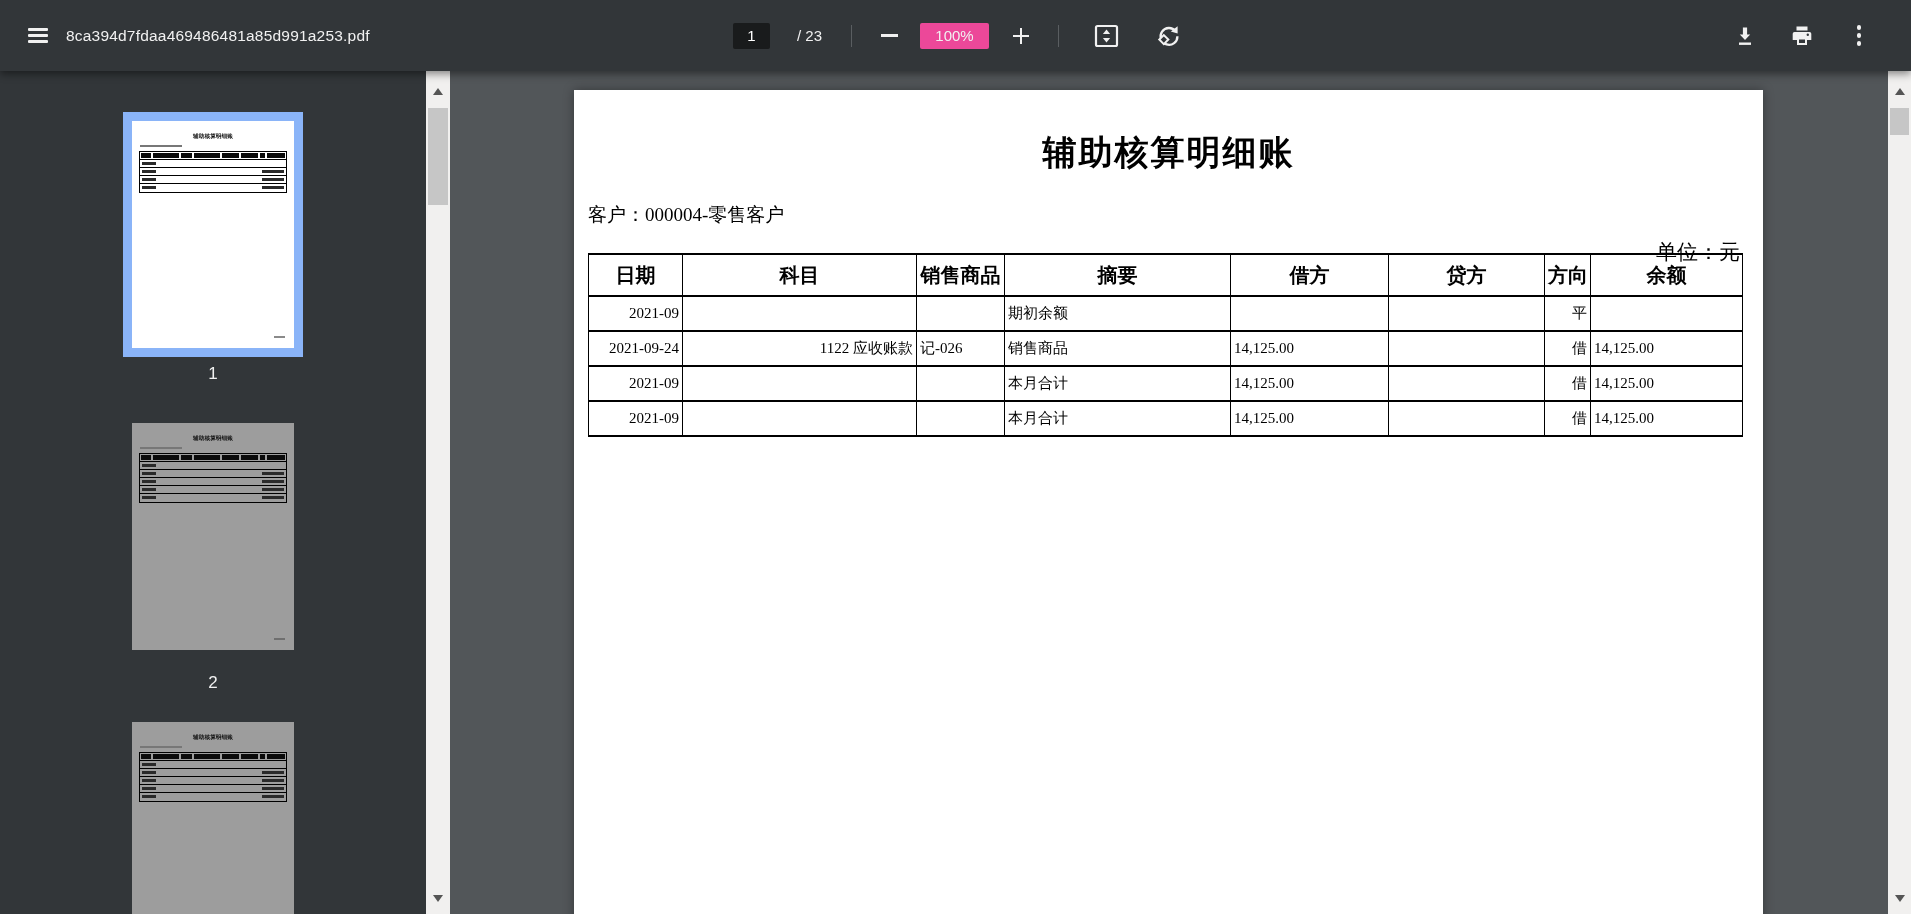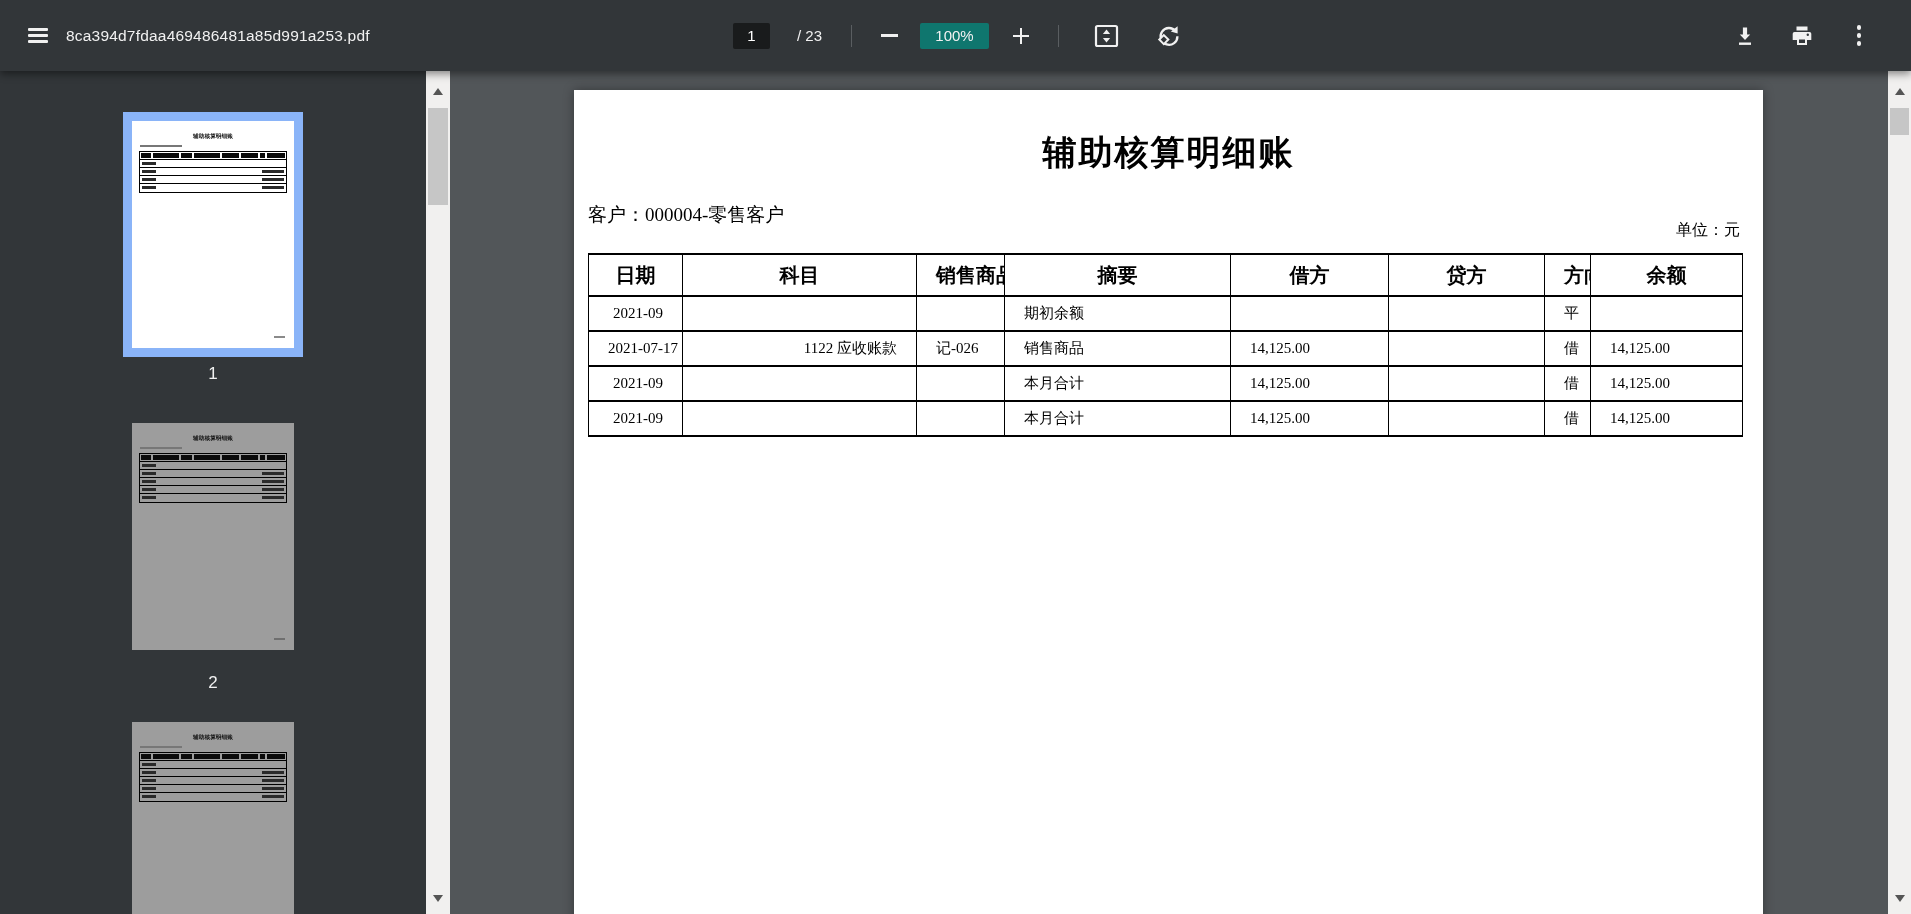--- a/index.html
+++ b/index.html
@@ -18,21 +18,21 @@
   .filename { margin-left:10px; font-size:15.5px; color:#f1f1f1; letter-spacing:.2px; }
 
   .tb-center { position:absolute; left:733px; top:0; height:71px; display:flex; align-items:center; }
   .page-input { width:37px; height:26px; background:#191b1c; border:none; color:#fff;
                 text-align:center; font-size:15px; border-radius:2px; font-family:"Liberation Sans",sans-serif; }
   .page-total { margin-left:27px; margin-right:29px; font-size:15px; white-space:pre; }
   .tb-divider { width:1px; height:22px; background:#5a5e61; }
   .d1 { margin-right:24px; } .d2 { margin-right:30px; }
   .minus-btn { width:26px; height:30px; margin-right:18px; }
   .minus-bar { width:17px; height:2.4px; background:#f1f1f1; }
-  .zoom-box { width:69px; height:26px; background:#0f766e; border-radius:2px; display:flex;
+  .zoom-box { width:69px; height:26px; background:#ec4899; border-radius:2px; display:flex;
               align-items:center; justify-content:center; font-size:15px; margin-right:19px; }
   .plus-btn { width:26px; height:30px; margin-right:24px; }
   .fit-btn { width:34px; height:34px; margin-right:28px; }
   .rot-btn { width:34px; height:34px; }
 
   .tb-right { position:absolute; right:0; top:0; height:71px; display:flex;
               align-items:center; padding-right:34px; gap:21px; }
   .dots { display:flex; flex-direction:column; gap:3.5px; }
   .dots i { width:4.5px; height:4.5px; border-radius:50%; background:#f1f1f1; }
 
@@ -79,26 +79,26 @@
   
   .main-area { position:absolute; left:450px; top:71px; right:23px; bottom:0;
                background:#525659; overflow:hidden; }
   .pdf-page { position:absolute; left:124px; top:19px; width:1189px; height:1150px;
               background:#fff; box-shadow:0 0 10px rgba(0,0,0,.35);
               font-family:"Liberation Serif","DejaVu Serif",serif; color:#000; }
   .doc-title { position:absolute; top:40px; left:0; right:0; text-align:center;
                font-size:34px; font-weight:bold; letter-spacing:2px; }
   .doc-customer { position:absolute; top:112px; left:14px; font-size:19px; }
   .doc-period { position:absolute; top:134px; left:0; right:56px; text-align:center; font-size:19px; }
-  .doc-unit { position:absolute; top:130px; right:23px; font-size:16px; }
+  .doc-unit { position:absolute; top:148px; right:23px; font-size:21px; }
 
   .ledger { position:absolute; top:163px; left:14px; border-collapse:collapse;
             table-layout:fixed; width:1154px; }
   .ledger th, .ledger td { border:2px solid #000; border-left-width:1px; border-right-width:1px;
-                           padding:0 19px; overflow:hidden; white-space:nowrap;margin-left:28px; }
+                           padding:0 3px; overflow:hidden; white-space:nowrap;margin-left:28px; }
   .ledger th { height:42px; font-size:20px; font-weight:bold; text-align:center; }
   .ledger td { height:35px; font-size:15px; }
   .ca { text-align:right; } .cl { text-align:left; } .cr { text-align:left; }
 
   svg { display:block; }
 </style>
 </head>
 <body>
 
 <div class="toolbar">
@@ -292,21 +292,21 @@
         <td class="ca">2021-09</td>
         <td class="ca"></td>
         <td class="cl"></td>
         <td class="cl">期初余额</td>
         <td class="cr"></td>
         <td class="cr"></td>
         <td class="ca">平</td>
         <td class="cr"></td>
       </tr>
       <tr>
-        <td class="ca">2021-07-17</td>
+        <td class="ca">2021-09-24</td>
         <td class="ca">1122 应收账款</td>
         <td class="cl">记-026</td>
         <td class="cl">销售商品</td>
         <td class="cr">14,125.00</td>
         <td class="cr"></td>
         <td class="ca">借</td>
         <td class="cr">14,125.00</td>
       </tr>
       <tr>
         <td class="ca">2021-09</td>

